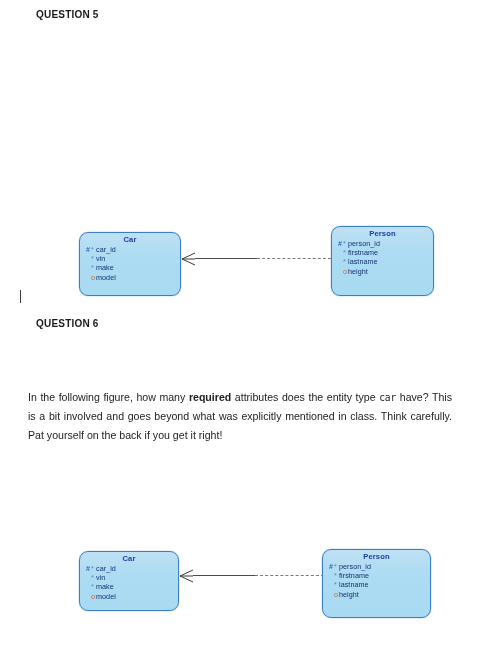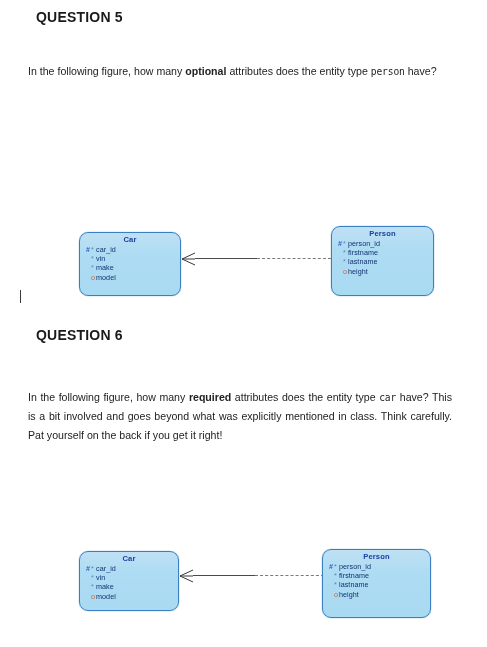--- a/index.html
+++ b/index.html
@@ -20,28 +20,28 @@
   .page {
     position: absolute;
     inset: 0;
     background: #ffffff;
   }
 
   
   .q-heading {
     position: absolute;
     left: 36px;
-    font-size: 14px;
+    font-size: 10px;
     font-weight: bold;
     letter-spacing: 0.2px;
     color: #1a1a1a;
     text-align: right;
   }
   #q5-heading { top: 9px; }
-  #q6-heading { top: 327px; }
+  #q6-heading { top: 318px; }
 
   
   .q-body {
     position: absolute;
     left: 28px;
     width: 424px;
     font-size: 10.6px;
     line-height: 19px;
     text-align: justify;
     color: #222222;
@@ -144,23 +144,20 @@
     height: 14px;
   }
 </style>
 </head>
 <body>
 
 <div class="page">
 
   <div class="q-heading" id="q5-heading">QUESTION 5</div>
 
-  <div class="q-body" id="q5-body">
-    <span>In the following figure, how many </span><b>optional</b><span> attributes does the entity type </span><span class="code">person</span><span> have?</span>
-  </div>
 
   <div class="diagram" id="diagram-1">
 
     <div class="entity" style="left:79px; top:6px; width:102px; height:64px;">
       <div class="entity-title">Car</div>
       <ul class="attr-list">
         <li class="attr"><span class="mark mark-pk">#</span><span class="mark mark-req">*</span><span class="attr-name">car_id</span></li>
         <li class="attr"><span class="mark mark-blank"></span><span class="mark mark-req">*</span><span class="attr-name">vin</span></li>
         <li class="attr"><span class="mark mark-blank"></span><span class="mark mark-req">*</span><span class="attr-name">make</span></li>
         <li class="attr"><span class="mark mark-blank"></span><span class="mark mark-opt">o</span><span class="attr-name">model</span></li>

